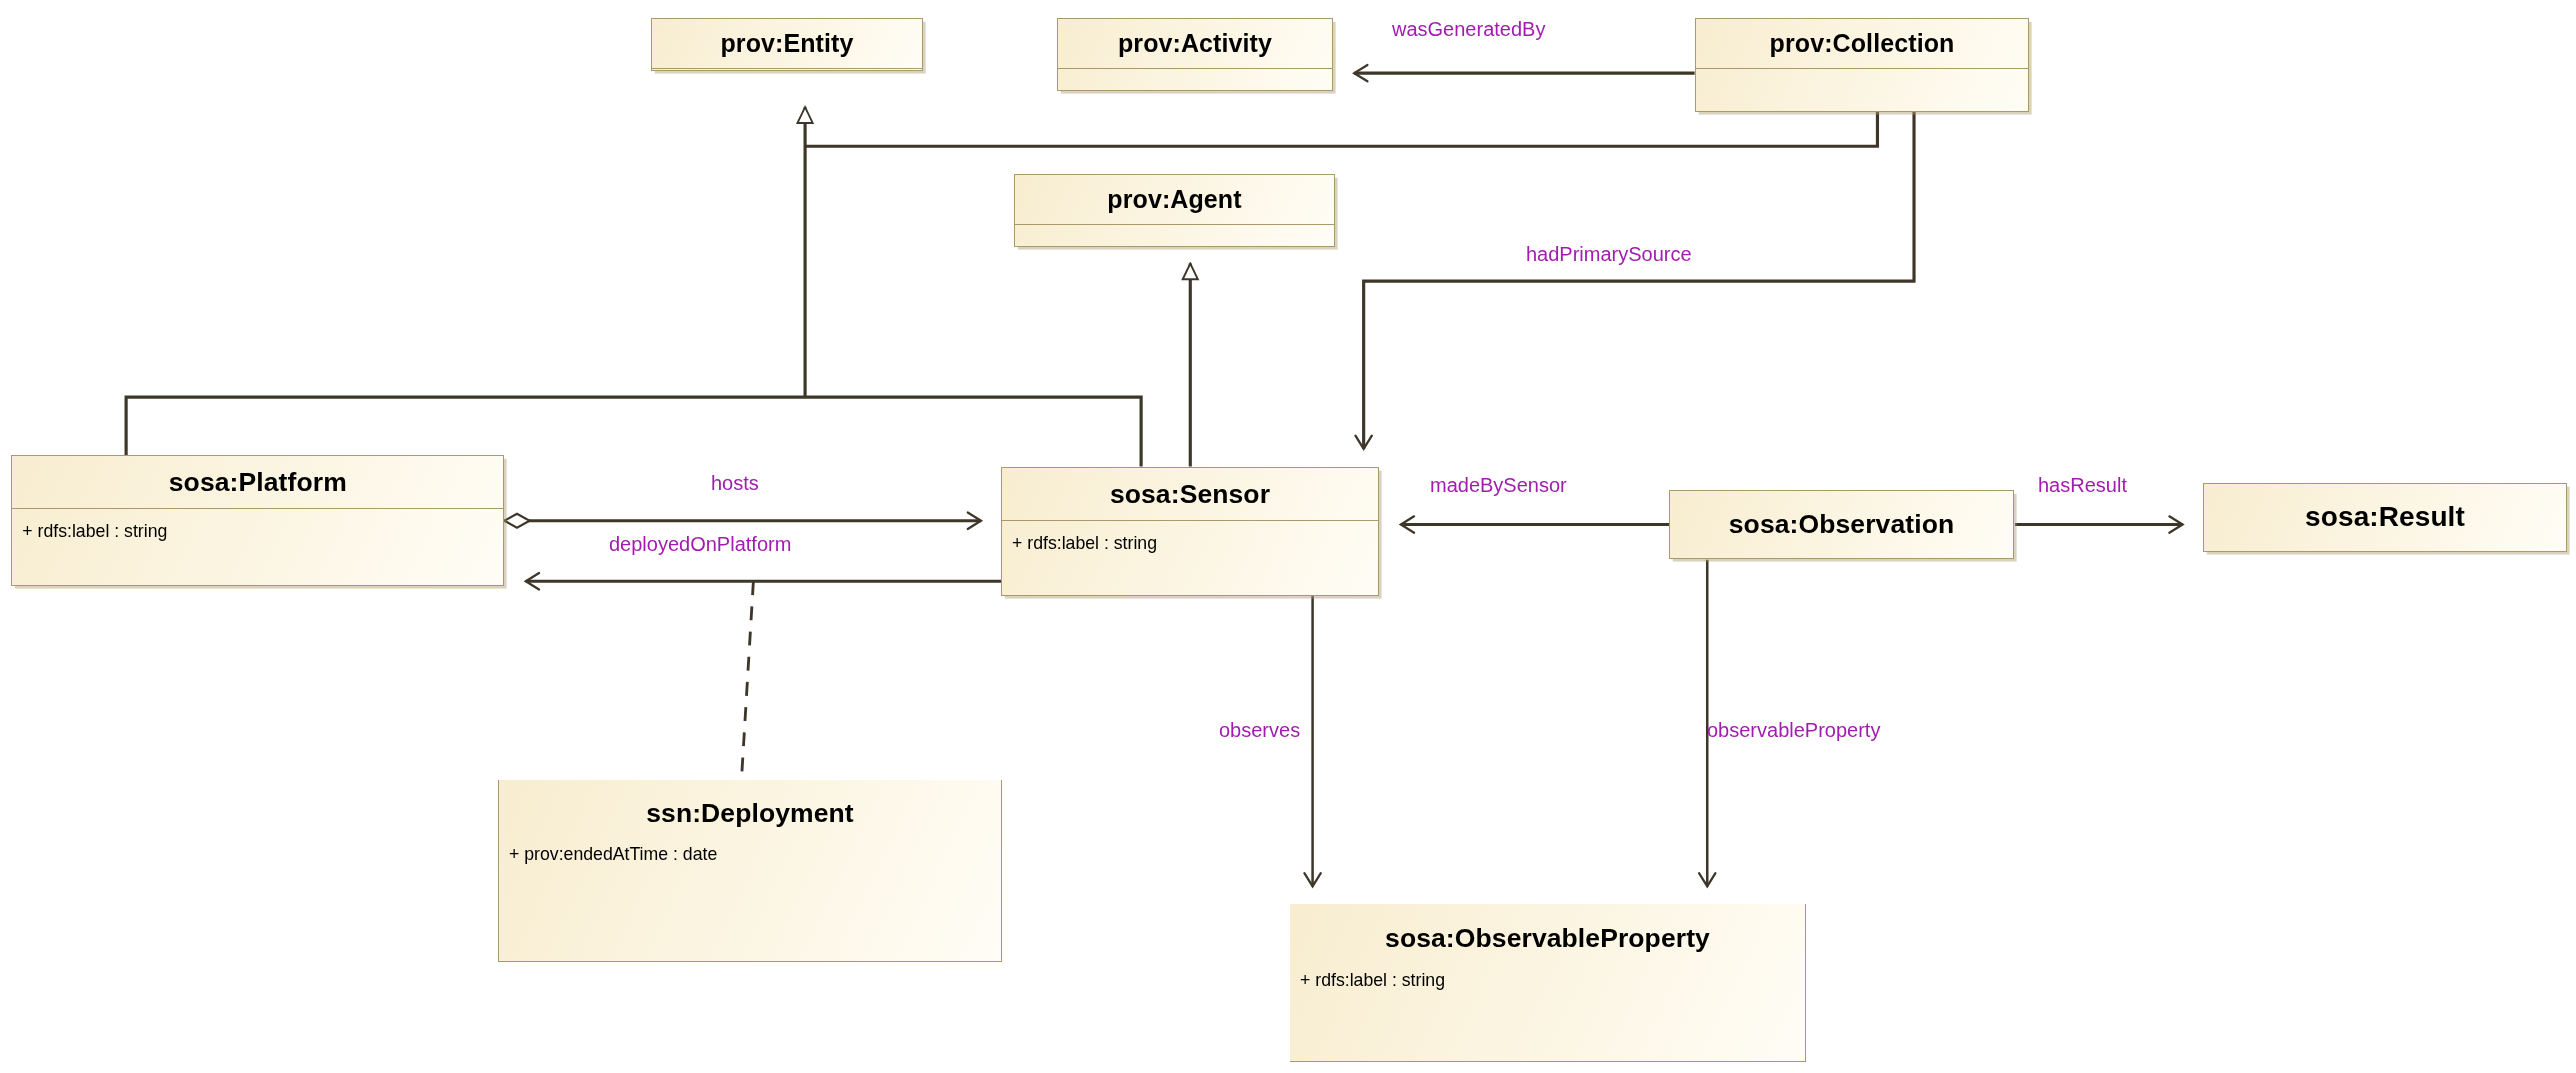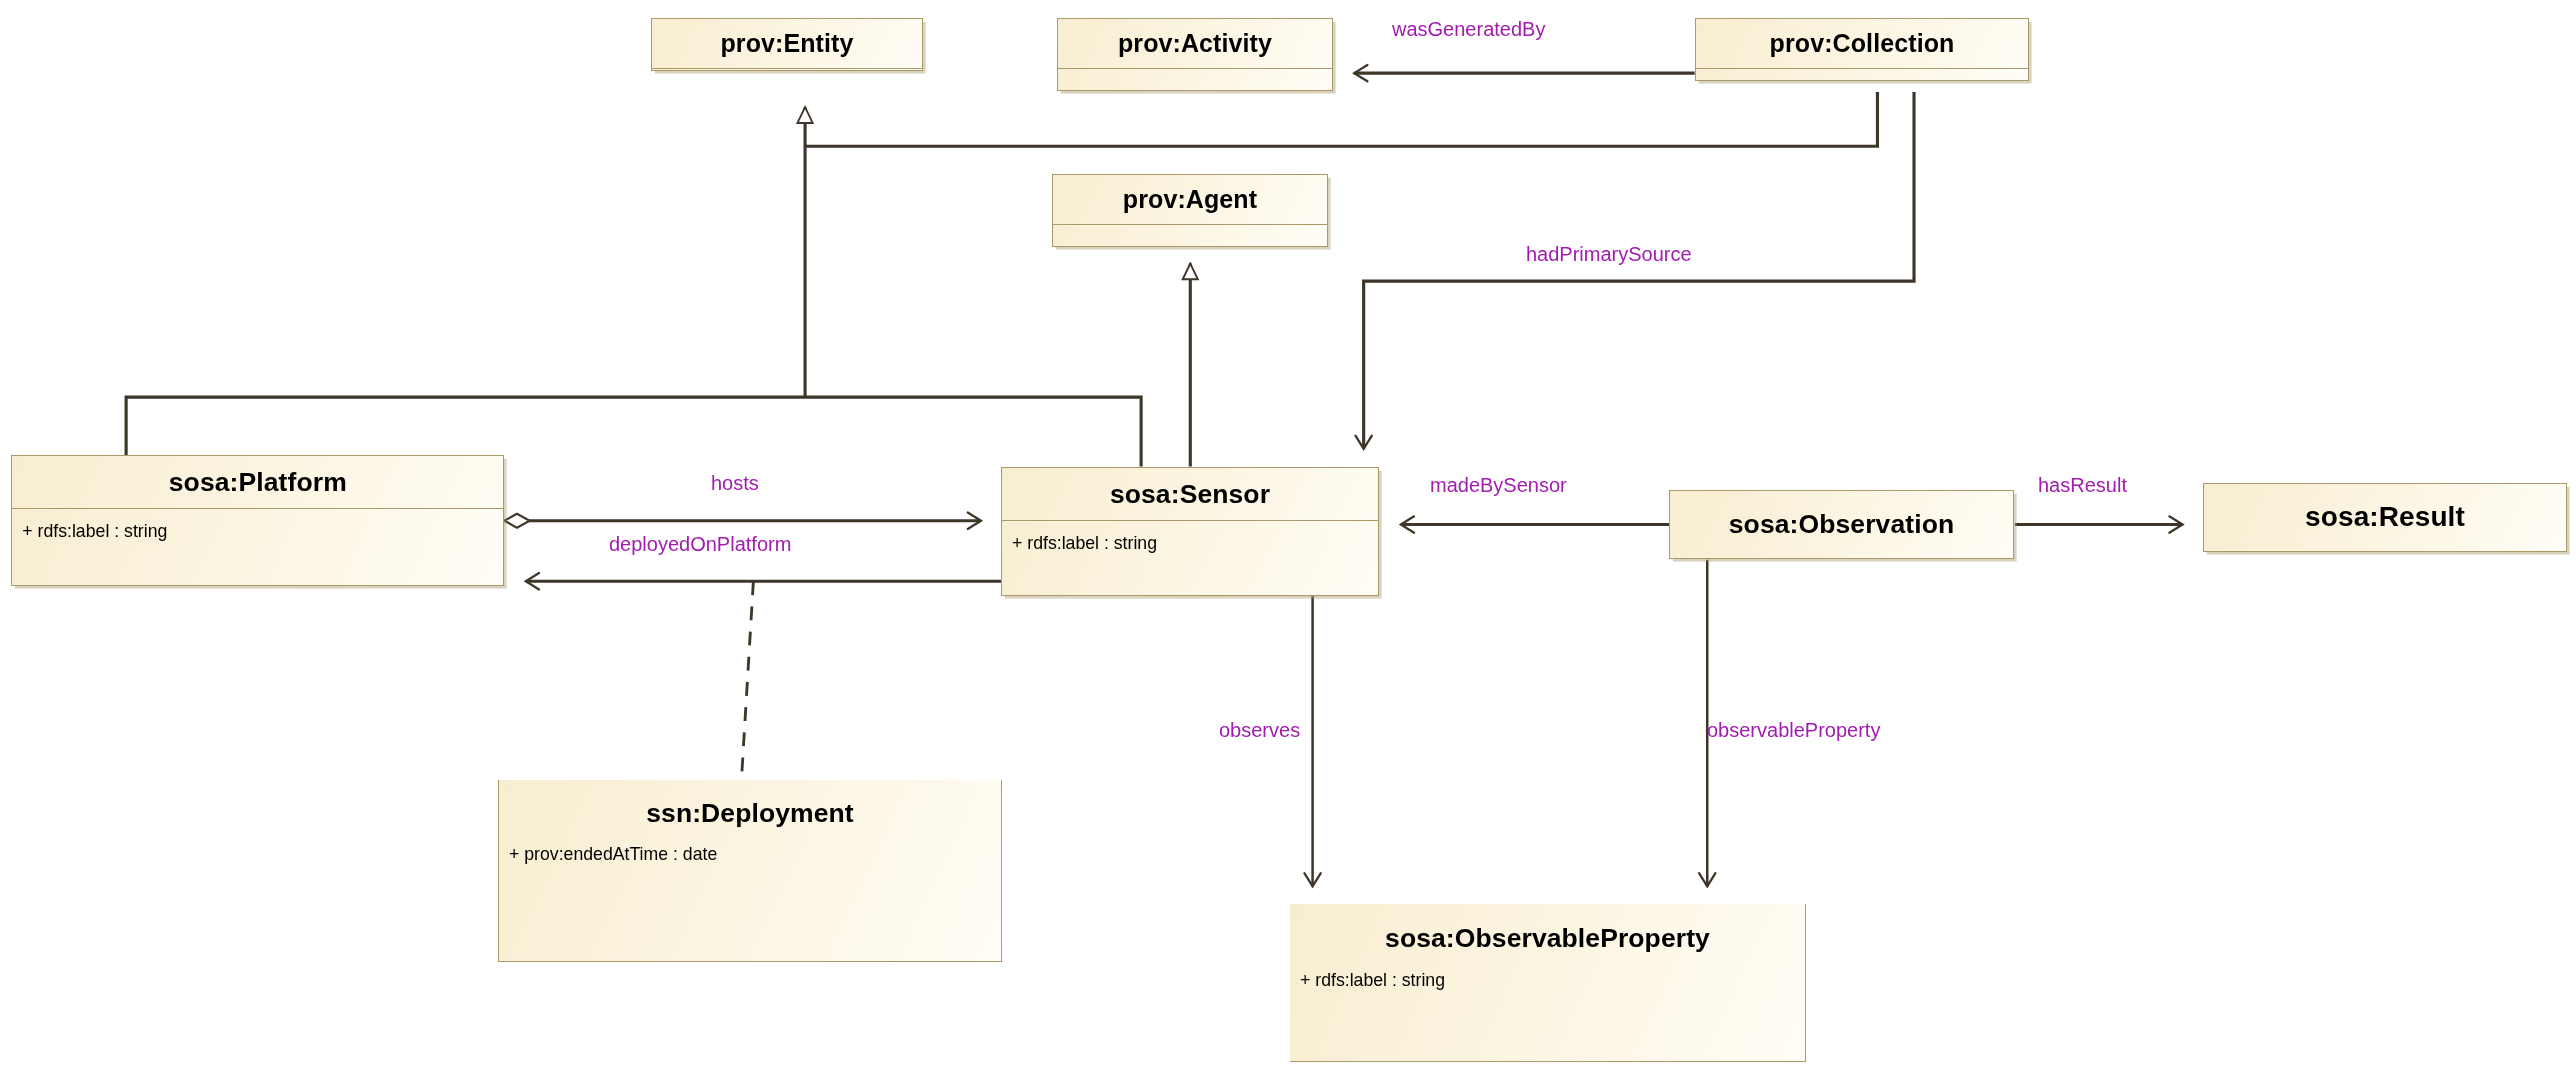--- a/index.html
+++ b/index.html
@@ -118,26 +118,26 @@
   <div class="uml-box" style="left:651px;top:17.7px;width:272px;height:53px;">
     <div class="uml-title" style="height:49px;line-height:49px;font-size:25px;">prov:Entity</div>
     <div class="uml-sep" style="height:21.4px;"></div>
   </div>
 
   <div class="uml-box" style="left:1057px;top:17.7px;width:276px;height:73px;">
     <div class="uml-title" style="height:49px;line-height:49px;font-size:25px;">prov:Activity</div>
     <div class="uml-sep" style="height:21.4px;"></div>
   </div>
 
-  <div class="uml-box" style="left:1695px;top:17.7px;width:334px;height:63px;">
+  <div class="uml-box" style="left:1695px;top:17.7px;width:334px;height:94px;">
     <div class="uml-title" style="height:49px;line-height:49px;font-size:25px;">prov:Collection</div>
     <div class="uml-sep" style="height:21.4px;"></div>
   </div>
 
-  <div class="uml-box" style="left:1052px;top:174px;width:276px;height:73px;">
+  <div class="uml-box" style="left:1014px;top:174px;width:321px;height:73px;">
     <div class="uml-title" style="height:49px;line-height:49px;font-size:25px;">prov:Agent</div>
     <div class="uml-sep" style="height:21.4px;"></div>
   </div>
 
   <div class="uml-box" style="left:11.3px;top:455px;width:493px;height:131px;">
     <div class="uml-title" style="height:52px;line-height:52px;font-size:26.5px;">sosa:Platform</div>
     <div class="uml-sep uml-attrs">
       <div class="uml-attr" style="font-size:17.7px;">+ rdfs:label : string</div>
     </div>
   </div>

